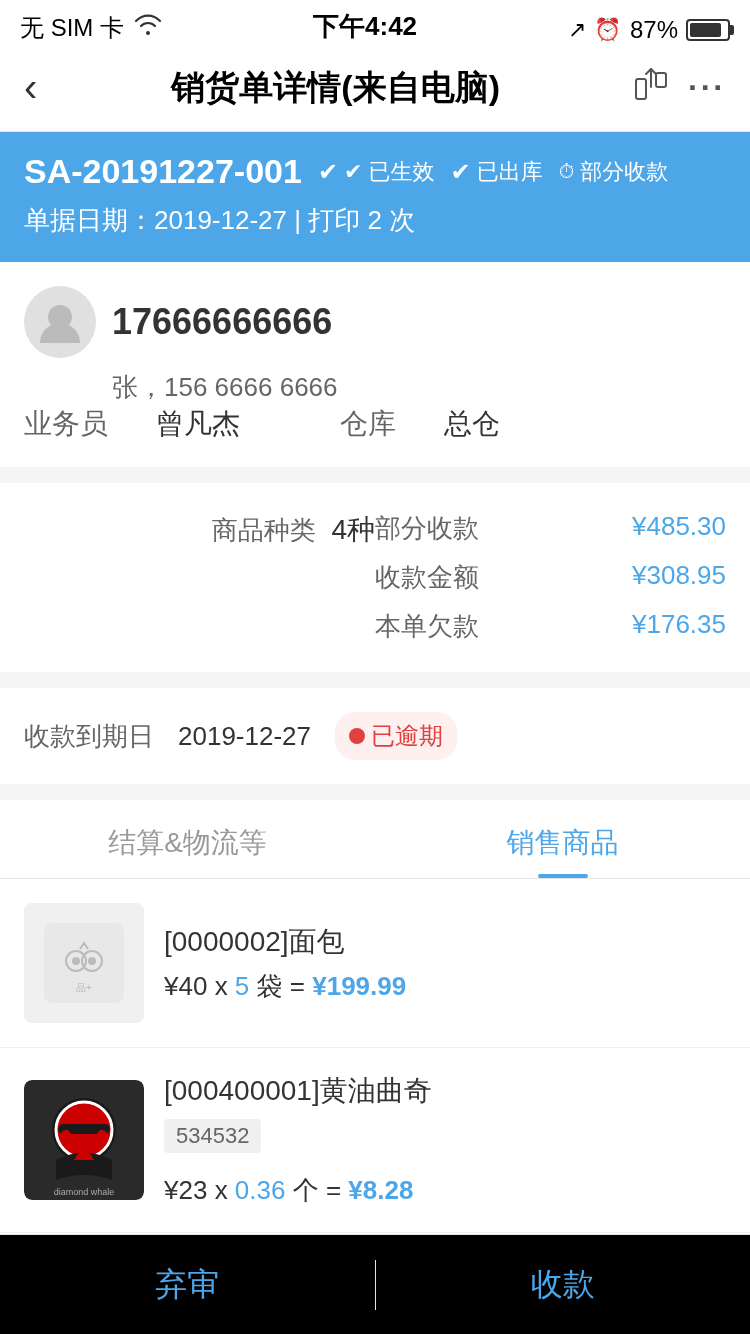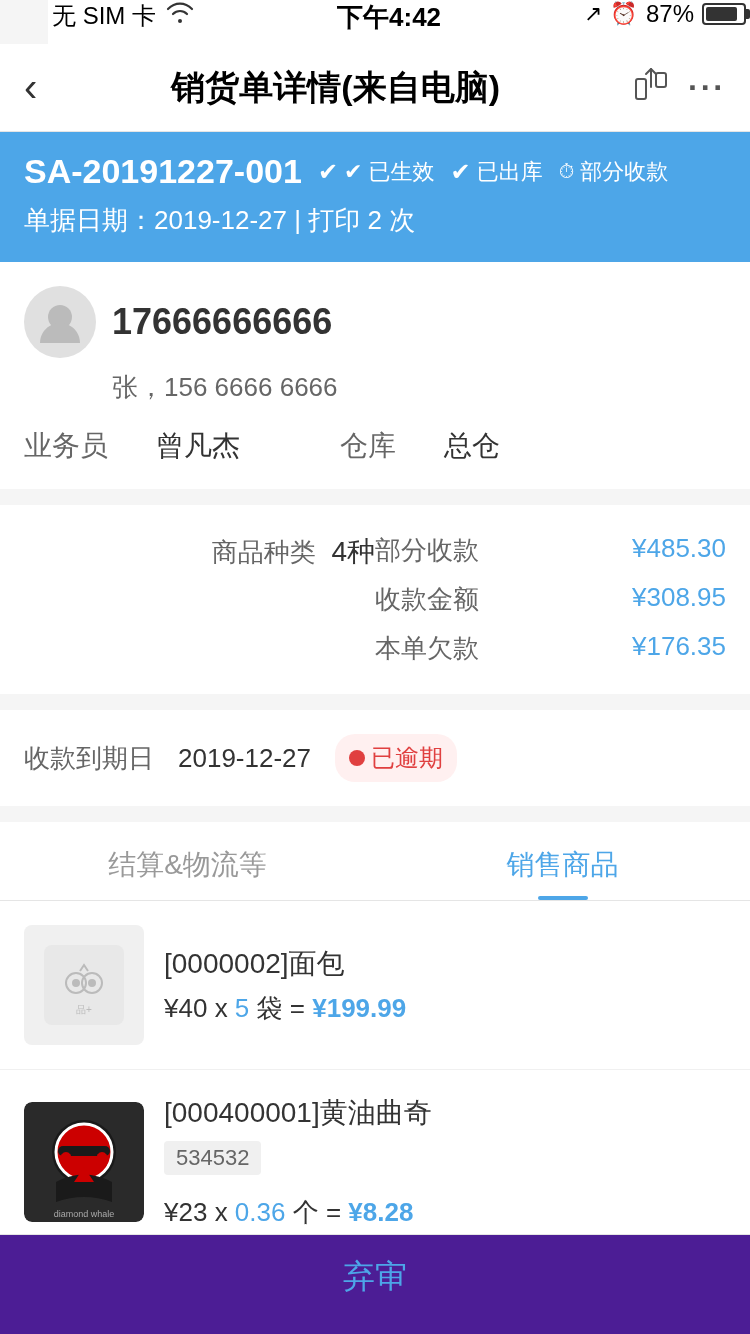--- a/index.html
+++ b/index.html
@@ -11,26 +11,25 @@
       min-height: 1334px;
       overflow-x: hidden;
       font-size: 28px;
     }
 
     
     .status-bar {
       height: 44px;
       background: #fff;
       display: flex;
-      align-items: flex-start;
+      align-items: flex-end;
       justify-content: space-between;
-      padding: 0 4px;
+      padding: 0 20px;
       font-size: 24px;
       font-weight: 500;
-      margin-left: 48px;
     }
     .status-left { display: flex; align-items: center; gap: 10px; }
     .status-center { font-size: 26px; font-weight: 600; }
     .status-right { display: flex; align-items: center; gap: 8px; font-size: 24px; }
     .battery-icon {
       width: 44px;
       height: 22px;
       border: 2px solid #333;
       border-radius: 4px;
       position: relative;
@@ -132,21 +131,21 @@
     }
     .avatar svg { width: 50px; height: 50px; }
     .customer-name {
       font-size: 36px;
       font-weight: 600;
       color: #333;
     }
     .customer-sub {
       font-size: 26px;
       color: #666;
-      margin-bottom: 22px;
+      margin-bottom: 0;
       padding-left: 88px;
     }
     .customer-info-row {
       display: flex;
       align-items: center;
       gap: 40px;
       padding-left: 0;
       font-size: 28px;
       color: #333;
     }
@@ -291,25 +290,24 @@
     .product-price .qty { color: #4da6e8; }
     .product-price .total { color: #4da6e8; font-weight: 600; }
 
     
     .bottom-bar {
       position: fixed;
       bottom: 0;
       left: 0;
       width: 750px;
       height: 100px;
-      background: #4c1d95;
+      background: #000000;
       border-top: 1px solid #e5e5e5;
       display: flex;
       align-items: center;
-      flex-direction: column;
     }
     .bottom-btn {
       flex: 1;
       text-align: center;
       font-size: 32px;
       cursor: pointer;
       padding: 20px 0;
     }
     .bottom-btn.left { color: #4da6e8; }
     .bottom-btn.right { color: #4da6e8; }

